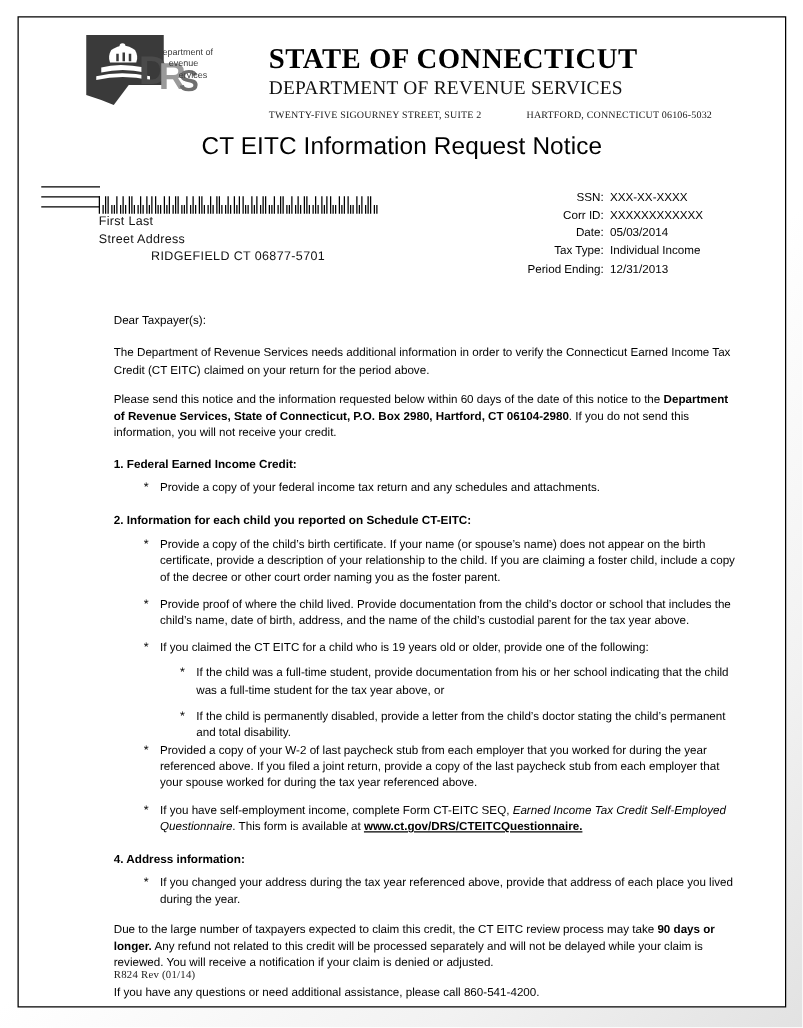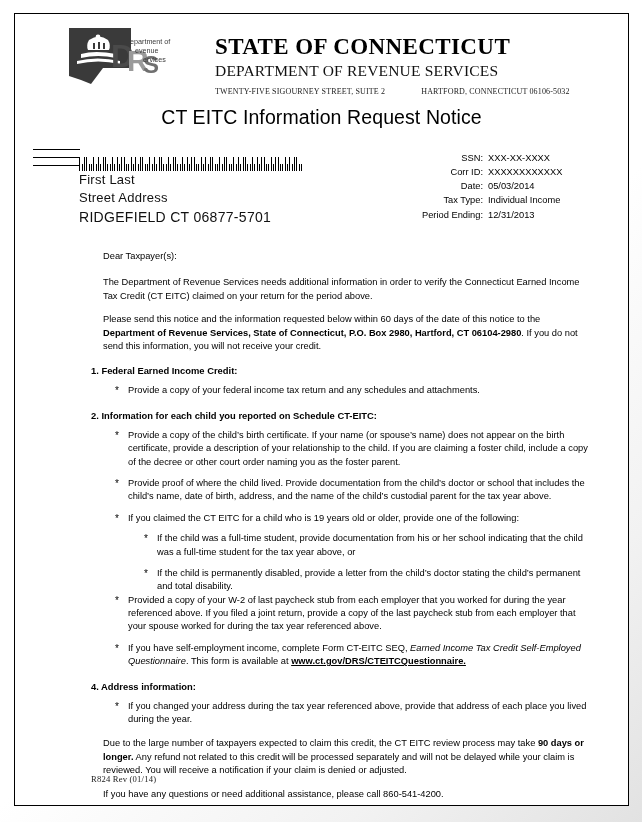--- a/index.html
+++ b/index.html
@@ -73,35 +73,35 @@
 
   .mail-lines { position: absolute; left: 18px; top: 7px; width: 48px; }
   .mail-lines .ln {
     height: 1px; background: #000; margin-bottom: 7px; width: 47px;
   }
 
   .addr-block { position: absolute; left: 64px; top: 14px; }
   .barcode { height: 15px; display: flex; align-items: flex-end; gap: 1px; }
   .barcode i { display: block; width: 1px; background: #000; }
   .addr-line {
-    font-size: 13px; color: #111; line-height: 1.42;
+    font-size: 10px; color: #111; line-height: 1.42;
     letter-spacing: 0.25px;
   }
-  .addr-line.caps { font-size: 14px; letter-spacing: 0.3px; }
+  .addr-line.caps { font-size: 10px; letter-spacing: 0.3px; text-align: center; }
 
   .meta { position: absolute; right: 32px; top: 9px; }
   .meta-row { display: flex; justify-content: flex-end; line-height: 1.52; }
   .meta-label { font-size: 9.3px; color: #000; text-align: right; padding-right: 5px; white-space: nowrap; }
   .meta-value { font-size: 9.3px; color: #000; width: 108px; text-align: left; white-space: nowrap; }
 
   
   .body { position: absolute; left: 76px; top: 236px; width: 500px; }
   .p {
     font-size: 9.3px; line-height: 1.44; color: #000;
-    margin: 0 0 10px 12px; text-align: left;
+    margin: 0 0 10px 0; text-align: left;
   }
   .salutation { margin-bottom: 13px; }
   b, .b { font-weight: bold; }
   i, .i { font-style: italic; }
   .lnk { font-weight: bold; text-decoration: underline; color: #000; }
 
   .sec-head {
     font-size: 9.4px; font-weight: bold; color: #000;
     margin: 11px 0 7px 0; line-height: 1.4;
   }

